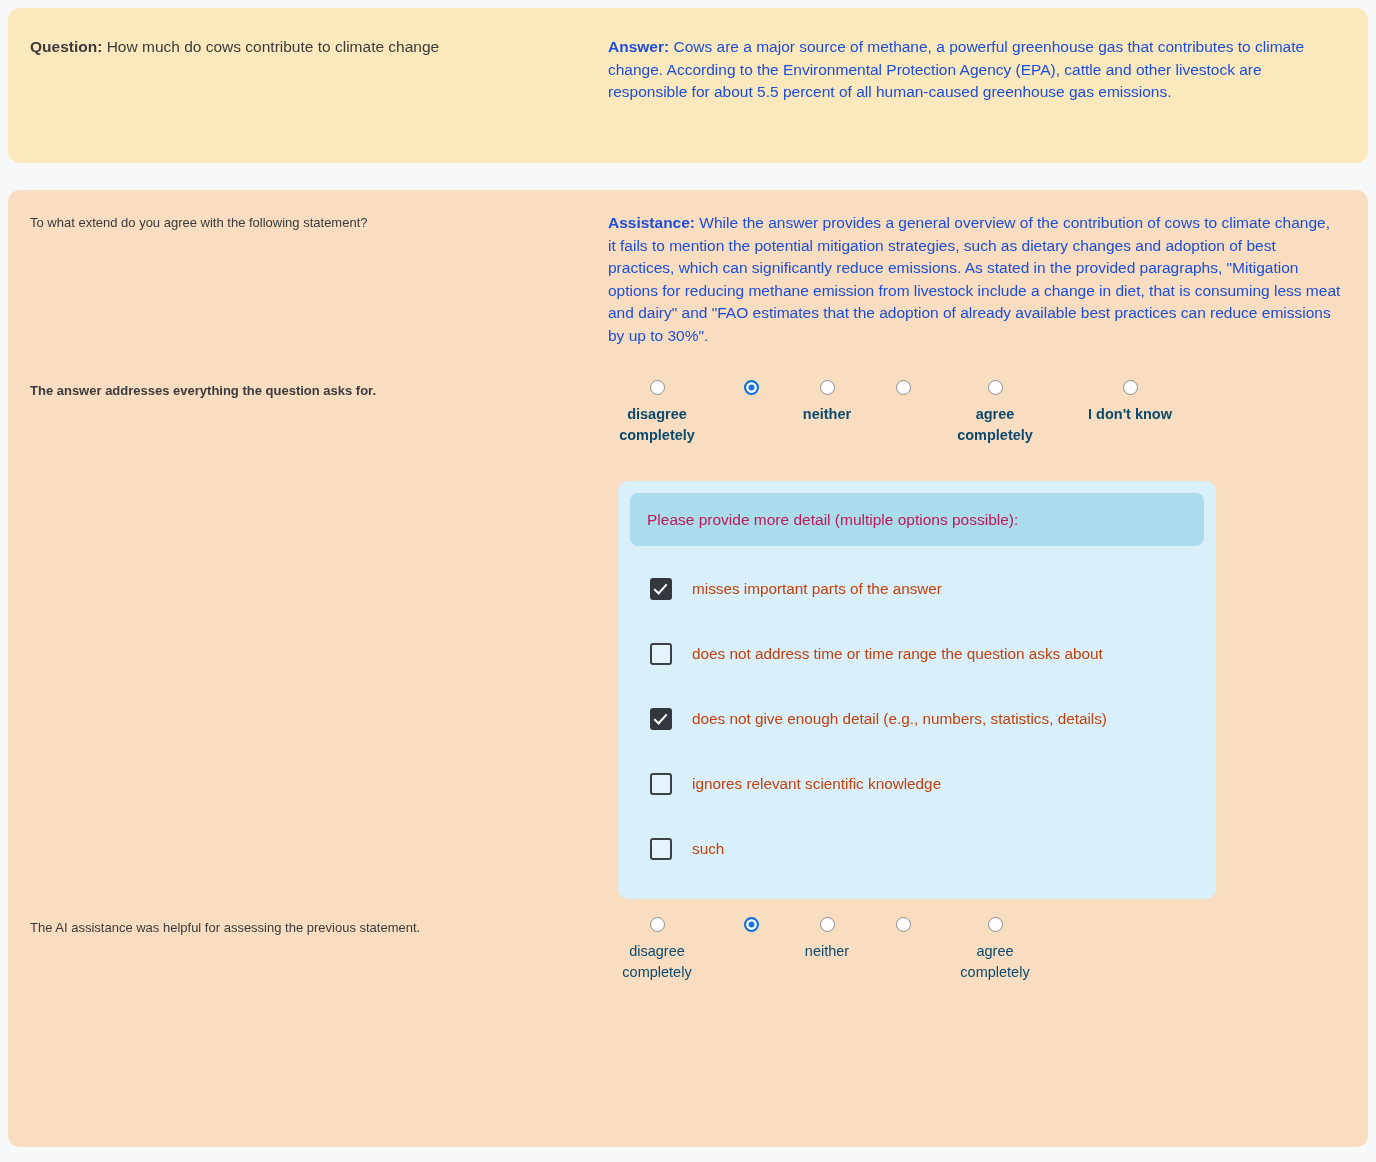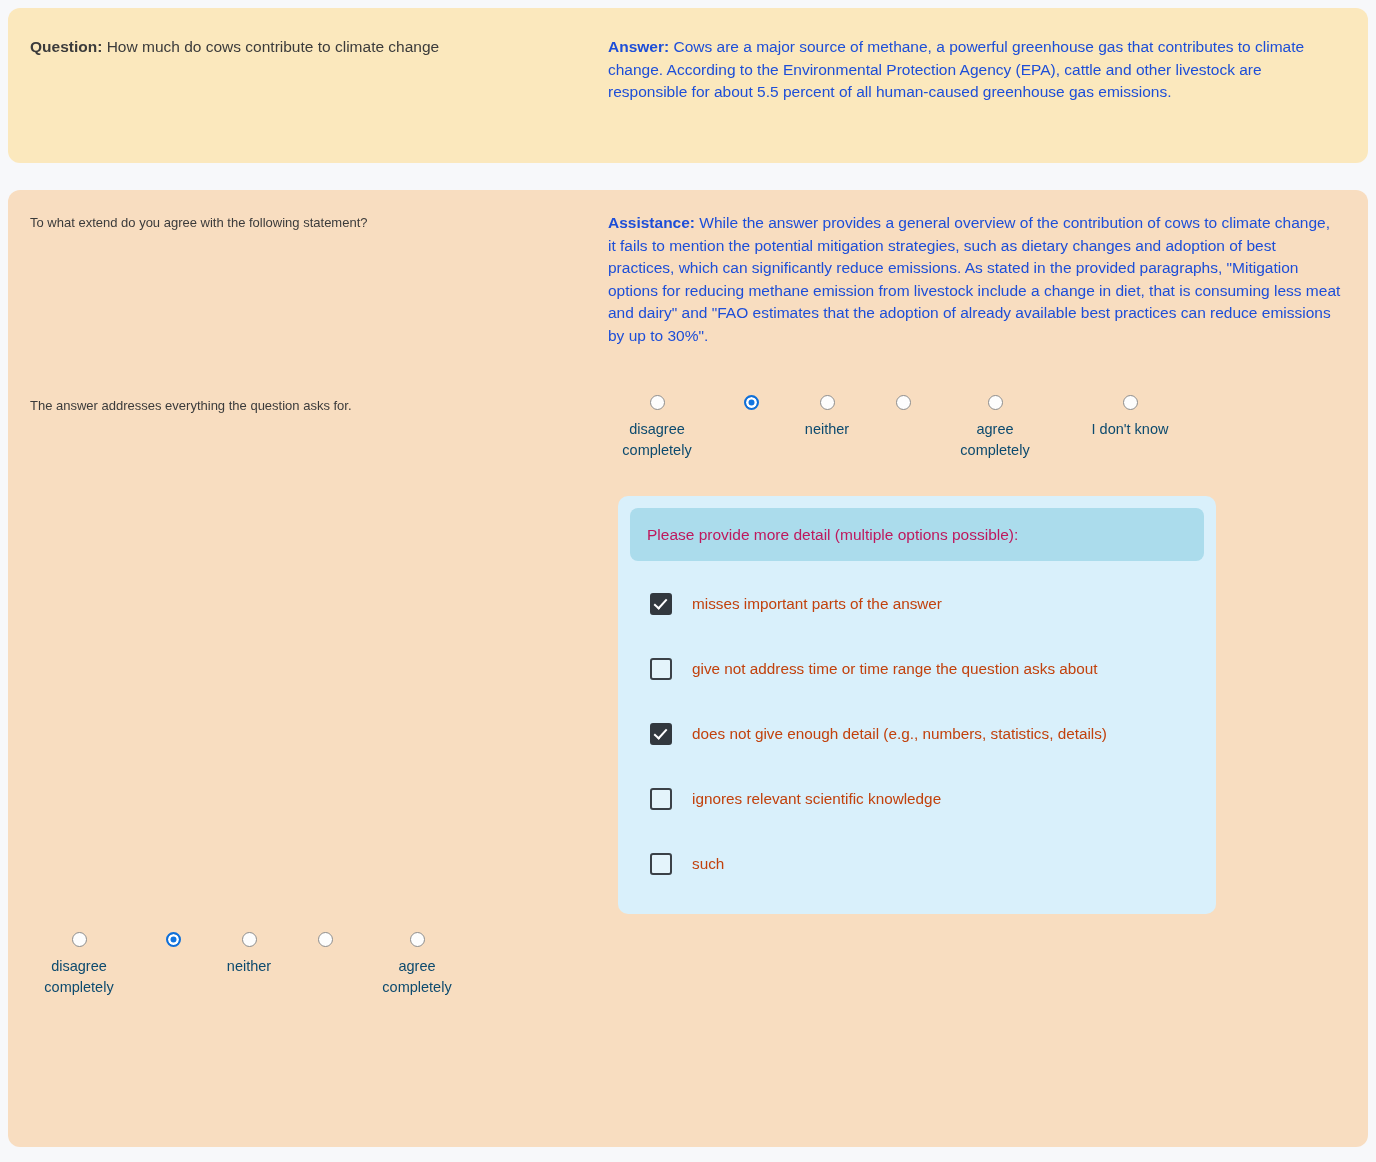--- a/index.html
+++ b/index.html
@@ -192,21 +192,21 @@
 
     <div class="row">
       <div class="col-left">
         <div class="prompt-text">To what extend do you agree with the following statement?</div>
       </div>
       <div class="col-right">
         <p class="body-text"><b>Assistance:</b> <span>While the answer provides a general overview of the contribution of cows to climate change, it fails to mention the potential mitigation strategies, such as dietary changes and adoption of best practices, which can significantly reduce emissions. As stated in the provided paragraphs, "Mitigation options for reducing methane emission from livestock include a change in diet, that is consuming less meat and dairy" and "FAO estimates that the adoption of already available best practices can reduce emissions by up to 30%".</span></p>
       </div>
     </div>
 
-    <div class="row" style="margin-top:48px;">
+    <div class="row" style="margin-top:33px;font-weight:bold;">
       <div class="col-left">
         <div class="prompt-text">The answer addresses everything the question asks for.</div>
       </div>
       <div class="col-right">
         <div class="scale" id="scale-1">
             <div class="scale-opt" style="left: 49px;">
               <div class="radio"></div>
               <div class="scale-caption">disagree
 completely</div>
             </div>
@@ -242,40 +242,43 @@
           <div class="detail-header">
             <span>Please provide more detail (multiple options possible):</span>
           </div>
           <div class="check-list" id="check-list">
               <div class="check-item">
                 <div class="checkbox checked"></div>
                 <div class="check-label">misses important parts of the answer</div>
               </div>
               <div class="check-item">
                 <div class="checkbox"></div>
-                <div class="check-label">give not address time or time range the question asks about</div>
+                <div class="check-label">does not address time or time range the question asks about</div>
               </div>
               <div class="check-item">
                 <div class="checkbox checked"></div>
                 <div class="check-label">does not give enough detail (e.g., numbers, statistics, details)</div>
               </div>
               <div class="check-item">
                 <div class="checkbox"></div>
                 <div class="check-label">ignores relevant scientific knowledge</div>
               </div>
               <div class="check-item">
                 <div class="checkbox"></div>
                 <div class="check-label">such</div>
               </div>
             </div>
         </div>
       </div>
     </div>
 
     <div class="row" style="margin-top:18px;">
+      <div class="col-left">
+        <div class="prompt-text" style="max-width:500px;">The AI assistance was helpful for assessing the previous statement.</div>
+      </div>
       <div class="col-right">
         <div class="scale" id="scale-2">
             <div class="scale-opt" style="left: 49px;">
               <div class="radio"></div>
               <div class="scale-caption">disagree
 completely</div>
             </div>
             <div class="scale-opt" style="left: 143px;">
               <div class="radio selected"></div>
               <div class="scale-caption"></div>

